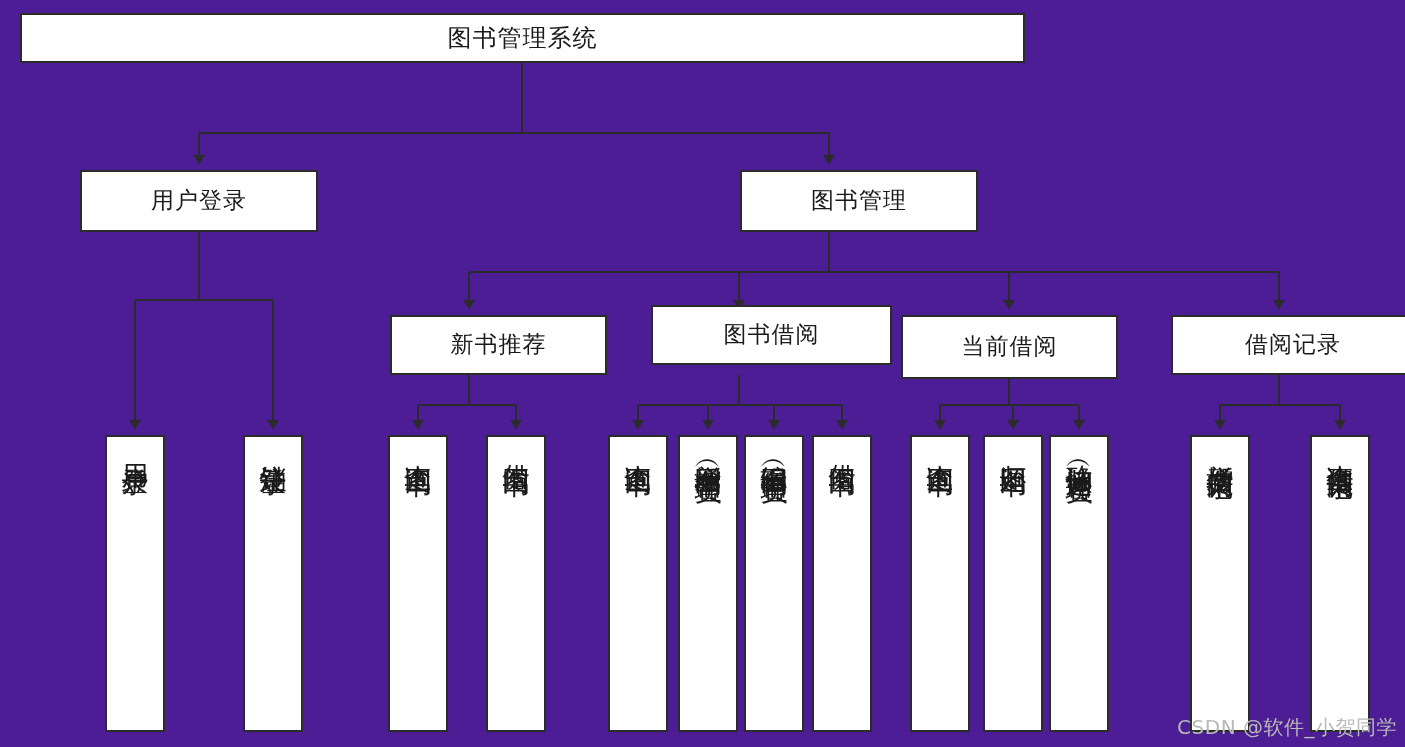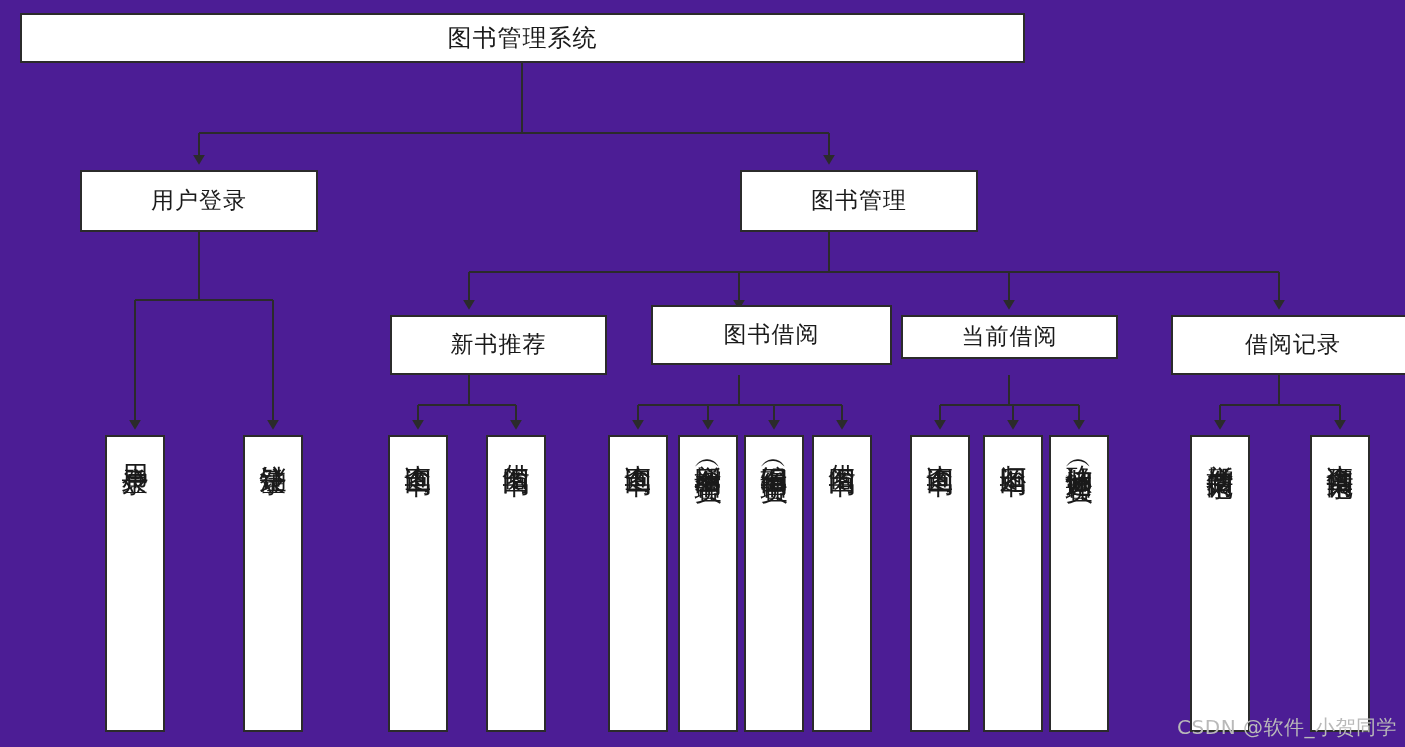--- a/index.html
+++ b/index.html
@@ -142,21 +142,21 @@
   <div class="node h" style="left: 740px; top: 170px; width: 238px; height: 62px;">
     <span class="lbl">图书管理</span>
   </div>
 
   <div class="node h" style="left: 383px; top: 315px; width: 217px; height: 60px; margin-left: 7px;">
     <span class="lbl">新书推荐</span>
   </div>
   <div class="node h" style="left: 631px; top: 305px; width: 241px; height: 60px; margin-left: 20px;">
     <span class="lbl">图书借阅</span>
   </div>
-  <div class="node h" style="left: 901px; top: 315px; width: 217px; height: 44px;">
+  <div class="node h" style="left: 901px; top: 315px; width: 217px; height: 64px;">
     <span class="lbl">当前借阅</span>
   </div>
   <div class="node h" style="left: 1171px; top: 315px; width: 244px; height: 60px;">
     <span class="lbl">借阅记录</span>
   </div>
 
   <div class="node v" style="left: 105px; top: 435px; width: 60px; height: 297px;">
     <span class="lbl">用户登录</span>
   </div>
   <div class="node v" style="left: 243px; top: 435px; width: 60px; height: 297px;">

